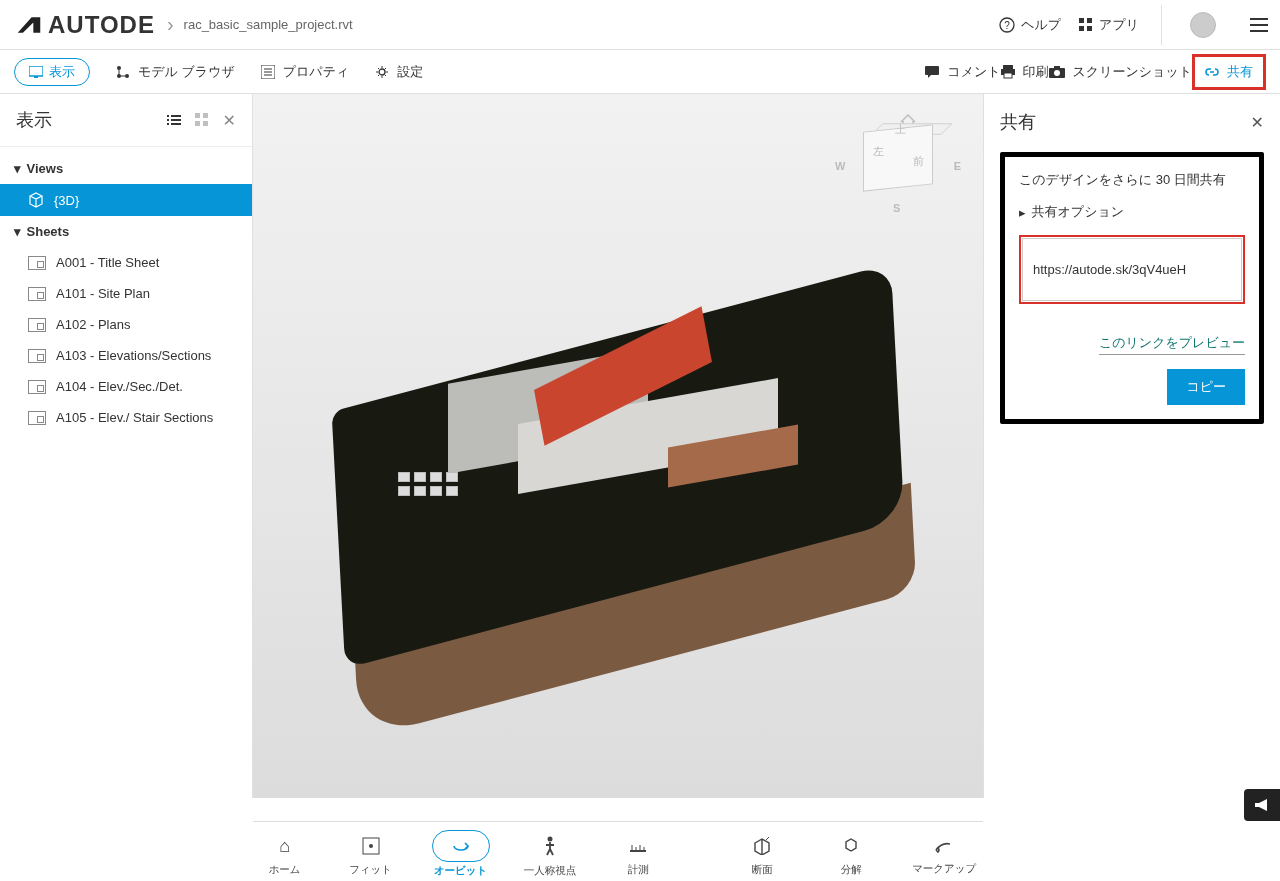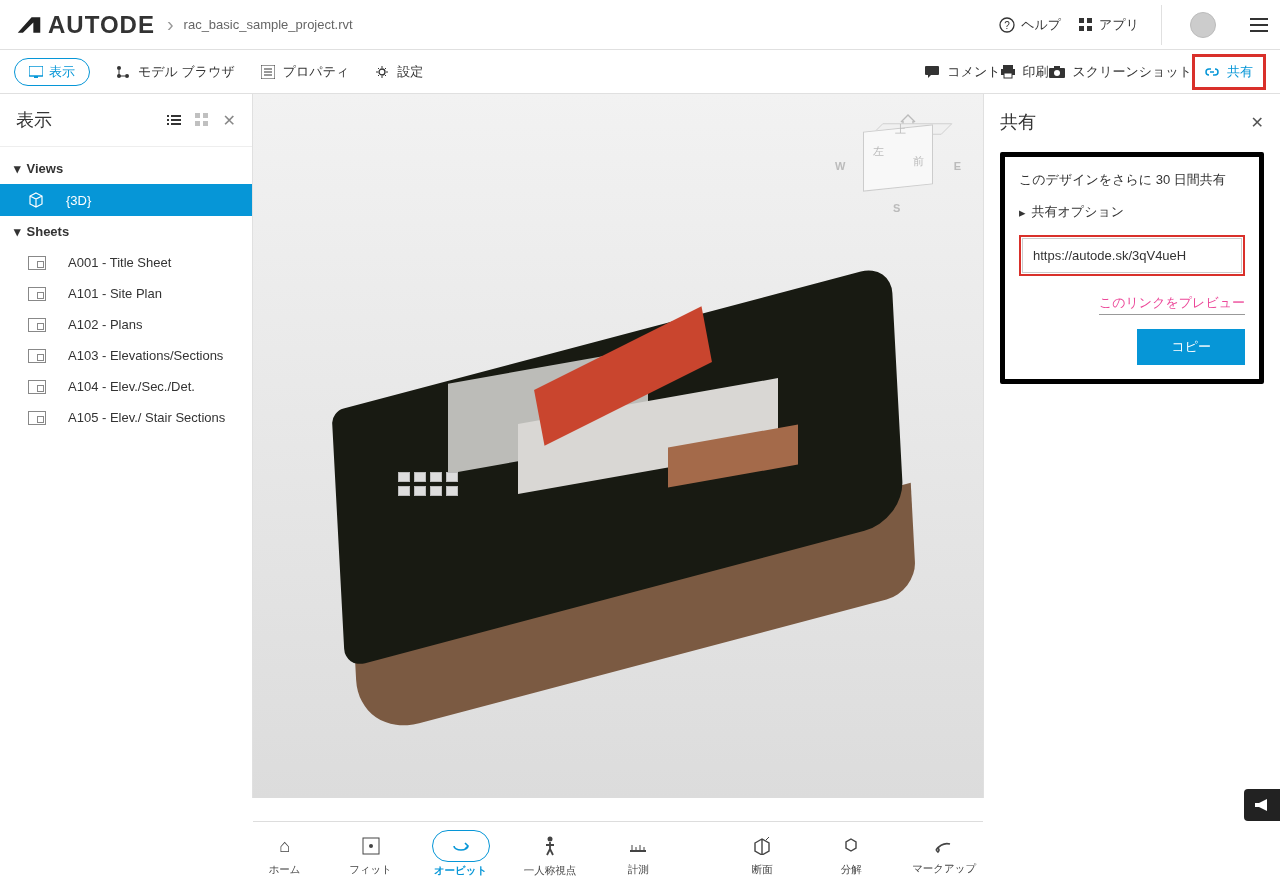--- a/index.html
+++ b/index.html
@@ -27,21 +27,21 @@
   .share-highlight { border: 3px solid #d9302a; padding:6px 10px; color:#0696D7; }
 
   
   .body { flex:1; display:flex; min-height:0; }
   .sidebar { width:253px; border-right:1px solid #e0e0e0; display:flex; flex-direction:column; }
   .sidebar-head { display:flex; align-items:center; padding:14px 16px; border-bottom:1px solid #eee; }
   .sidebar-title { font-size:18px; flex:1; }
   .sidebar-actions { display:flex; align-items:center; gap:14px; color:#555; }
   .tree { padding:6px 0; font-size:13px; overflow:auto; flex:1;}
   .tree-group { padding:8px 14px; font-weight:600; cursor:pointer; display:flex;align-items:center;gap:6px;}
-  .tree-item { padding:8px 8px 8px 28px; cursor:pointer; display:flex;align-items:center;gap:22px; color:#333;}
+  .tree-item { padding:8px 8px 8px 28px; cursor:pointer; display:flex;align-items:center;gap:10px; color:#333;}
   .tree-item.active { background:#0696D7; color:#fff; }
   .sheet-icon { width:18px; height:14px; border:1px solid #888; position:relative; display:inline-block; background:#fff;}
   .sheet-icon::after{ content:''; position:absolute; right:1px; bottom:1px; width:5px; height:5px; border:1px solid #888;}
 
   .viewport { flex:1; background: linear-gradient(#f2f2f2, #dcdcdc); position:relative; display:flex; align-items:center; justify-content:center; }
   .viewport .home { position:absolute; top:18px; left:50%; margin-left:280px; color:#bbb; font-size:18px; }
   .viewcube { position:absolute; top:20px; right:20px; width:130px; height:100px; color:#bbb; font-size:11px; }
   .cube { width:70px; height:60px; border:1px solid #ccc; position:absolute; left:30px; top:14px; transform:skewY(-6deg); background:#f8f8f8;}
   .cube-top { position:absolute; width:70px;height:22px;border:1px solid #ccc; left:30px; top:0; transform:skewX(-45deg) scaleY(.5) translate(18px,8px); background:#f0f0f0;}
   .compass-w{position:absolute;left:2px;top:46px;font-weight:bold;}
@@ -62,23 +62,23 @@
   .boxes span{ width:12px;height:10px;background:#ddd;border:1px solid #bbb;}
 
   
   .share-panel { width:297px; border-left:1px solid #e0e0e0; padding:16px; font-size:13px; position:relative;}
   .share-head { display:flex; align-items:center; margin-bottom:18px; }
   .share-head h3{ font-size:18px; font-weight:400; flex:1;}
   .share-close { cursor:pointer; color:#555; font-size:16px;}
   .share-box { border:5px solid #000000; border-radius:2px; padding:14px; }
   .share-opts { margin-top:14px; display:flex;align-items:center;gap:6px;cursor:pointer; font-size:13px;}
   .url-input { margin-top:14px; border:2px solid #d9302a; padding:1px; }
-  .url-input input { width:100%; padding:9px 10px; border:1px solid #ccc; font-size:13px; color:#333; }
-  .preview-link { display:block; text-align:right; margin-top:18px; color:#ec4899; border-bottom:1px solid #999; margin-left:auto; width:fit-content; cursor:pointer; padding-bottom:2px;}
-  .copy-btn { display:block; margin-left:auto; margin-top:14px; background:#0696D7; color:#fff; border:none; padding:9px 34px; font-size:13px; cursor:pointer; }
+  .url-input input { width:100%; padding:23px 10px; border:1px solid #ccc; font-size:13px; color:#333; }
+  .preview-link { display:block; text-align:right; margin-top:30px; color:#0f766e; border-bottom:1px solid #999; margin-left:auto; width:fit-content; cursor:pointer; padding-bottom:2px;}
+  .copy-btn { display:block; margin-left:auto; margin-top:14px; background:#0696D7; color:#fff; border:none; padding:9px 19px; font-size:13px; cursor:pointer; }
 
   
   .tray { position:absolute; bottom:0; left:253px; right:297px; height:60px; background:#fff; border-top:1px solid #ddd; display:flex; align-items:center; justify-content:center; gap:34px; padding-top:4px;}
   .tray-item { display:flex;flex-direction:column;align-items:center; gap:2px; font-size:10.5px; color:#444; cursor:pointer; min-width:50px;}
   .tray-item.active { color:#0696D7;font-weight:bold; }
   .tray-item.active .tray-ring{ border:1px solid #0696D7; border-radius:24px; padding:6px 18px;}
   .tray-ring{ padding:6px 18px; }
   .tray-icon{ font-size:18px; line-height:1; }
   .tray .sep{ width:0px; height:32px; }
 

